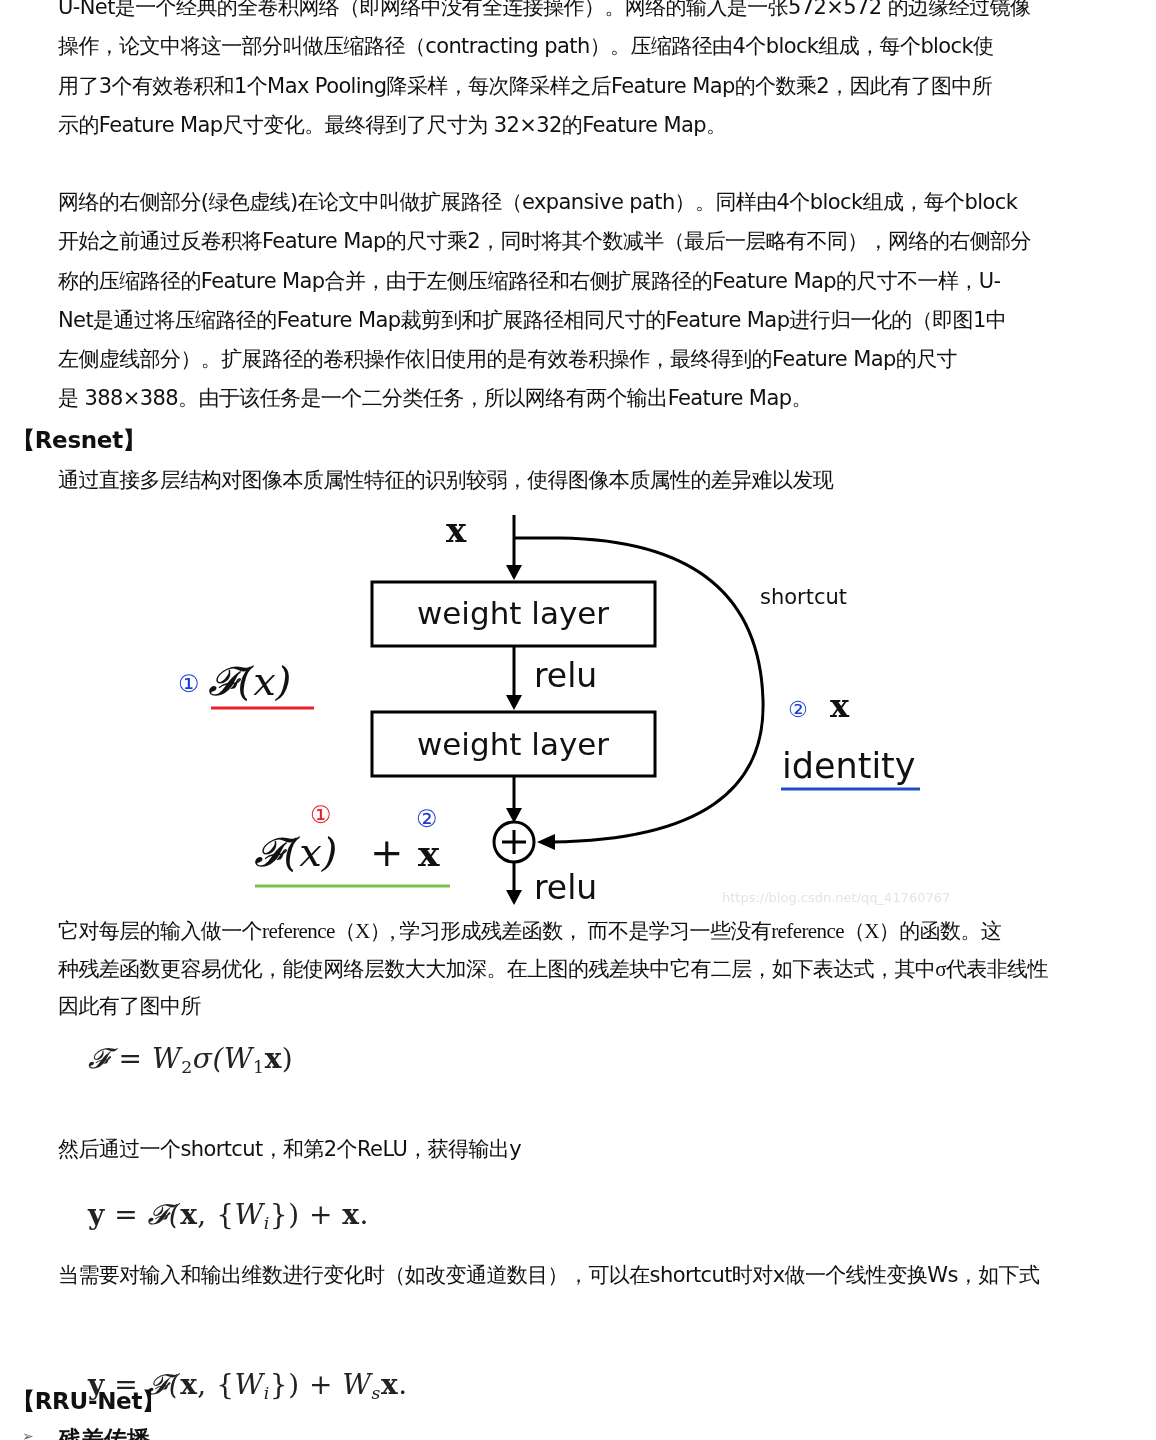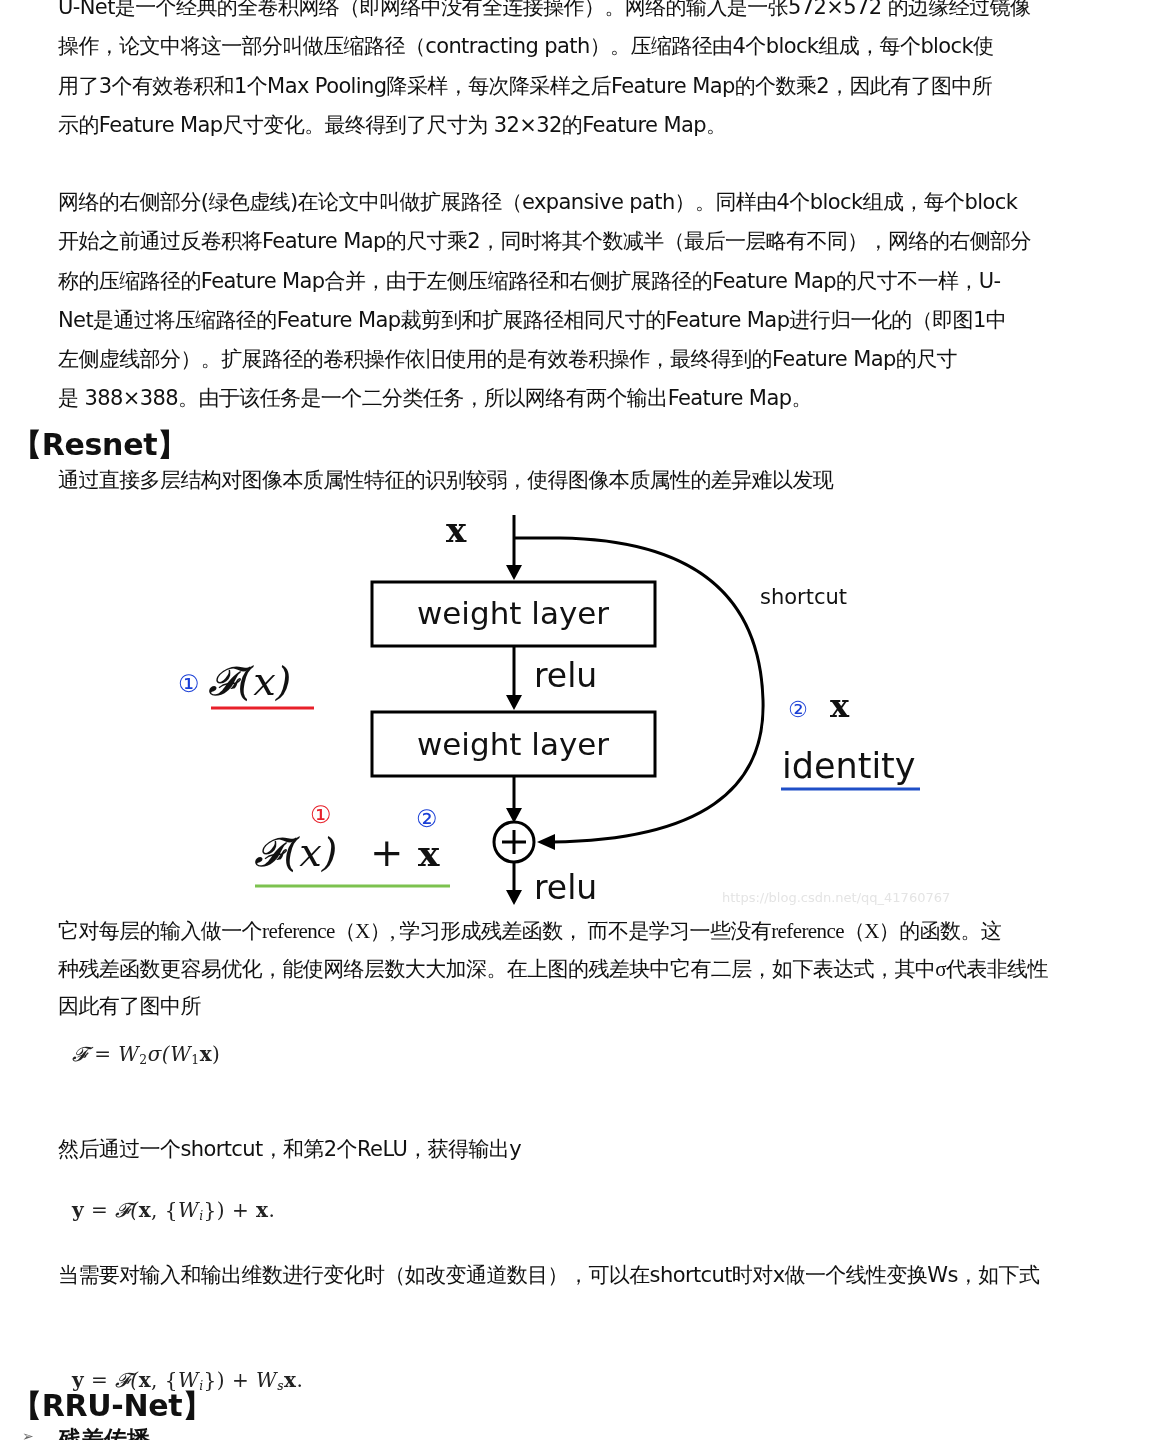--- a/index.html
+++ b/index.html
@@ -9,26 +9,26 @@
     color: #111111;
   }
   .para {
     position: absolute; left: 58px; width: 1080px;
     font-size: 21px; line-height: 39.3px; letter-spacing: -0.6px;
     white-space: nowrap;
   }
   .para .line { display: block; height: 39.3px; }
   .heading {
     position: absolute; left: 12px;
-    font-size: 30px; font-weight: bold; letter-spacing: -0.3px;
+    font-size: 23px; font-weight: bold; letter-spacing: -0.3px;
   }
   .eq {
-    position: absolute; left: 72px;
+    position: absolute; left: 88px;
     font-family: "DejaVu Serif", "Liberation Serif", serif;
-    color: #222; font-size: 20px; letter-spacing: 0.5px;
+    color: #222; font-size: 28px; letter-spacing: 0.5px;
   }
   .eq i { font-style: italic; }
   .eq b { font-weight: bold; }
   .eq sub { font-size: 0.62em; vertical-align: -0.28em; }
   .diagram { position: absolute; left: 0; top: 505px; width: 1156px; height: 410px; }
   .bullet {
     position: absolute; left: 22px; top: 1428px; font-size: 14px; color: #666;
   }
   .sub-heading {
     position: absolute; left: 58px; top: 1424px;

